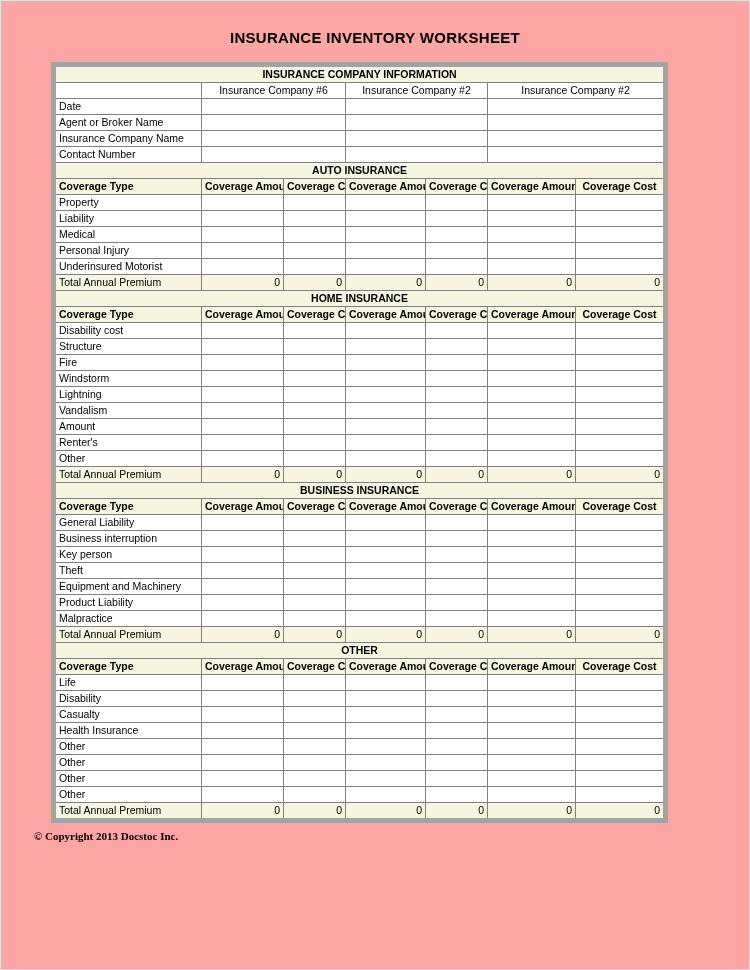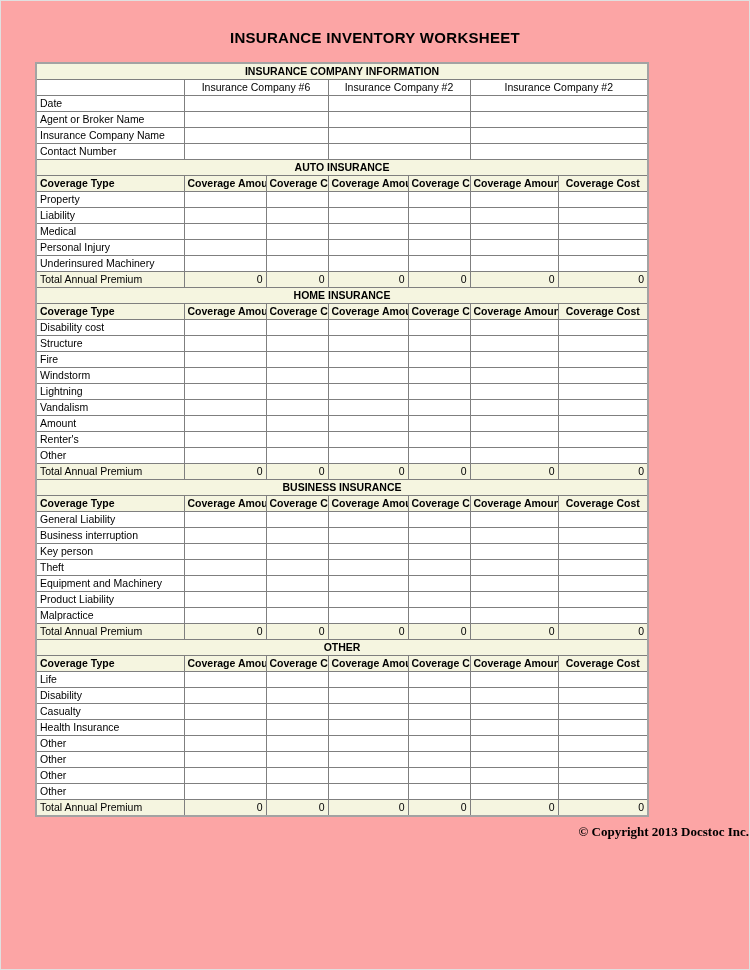--- a/index.html
+++ b/index.html
@@ -21,43 +21,42 @@
     padding-top:28px;
     font-size:15px;
     font-weight:bold;
     letter-spacing:0.3px;
     font-family:"Liberation Sans", sans-serif;
   }
   table.worksheet {
     border-collapse:collapse;
     table-layout:fixed;
     width:612px;
-    margin:16px 0 0 34px;
-    border:2px solid #a3a3a3;
+    margin:16px 0 0 50px;
+    border:5px solid #a3a3a3;
   }
   table.worksheet td {
     border:1px solid #7f7f7f;
     height:16px;
     font-size:10.5px;
     line-height:15px;
     padding:0 3px;
     overflow:hidden;
     white-space:nowrap;
     background:#ffffff;
   }
   table.worksheet td.cream { background:#f5f5e0; }
   table.worksheet td.bold { font-weight:bold; }
   table.worksheet td.center { text-align:center; }
   table.worksheet td.right { text-align:right; }
   .footer {
     margin:7px 0 0 33px;
     font-family:"Liberation Serif", serif;
     font-weight:bold;
-    font-size:13px;
-    text-align:right;
+    font-size:11px;
   }
 </style>
 </head>
 <body>
 
 <div class="page">
   <div class="title">INSURANCE INVENTORY WORKSHEET</div>
 
   <table class="worksheet">
     <colgroup>
@@ -145,21 +144,21 @@
         <tr>
           <td>Personal Injury</td>
           <td></td>
           <td></td>
           <td></td>
           <td></td>
           <td></td>
           <td></td>
         </tr>
         <tr>
-          <td>Underinsured Machinery</td>
+          <td>Underinsured Motorist</td>
           <td></td>
           <td></td>
           <td></td>
           <td></td>
           <td></td>
           <td></td>
         </tr>
         <tr>
           <td class="cream">Total Annual Premium</td>
           <td class="cream right">0</td>

